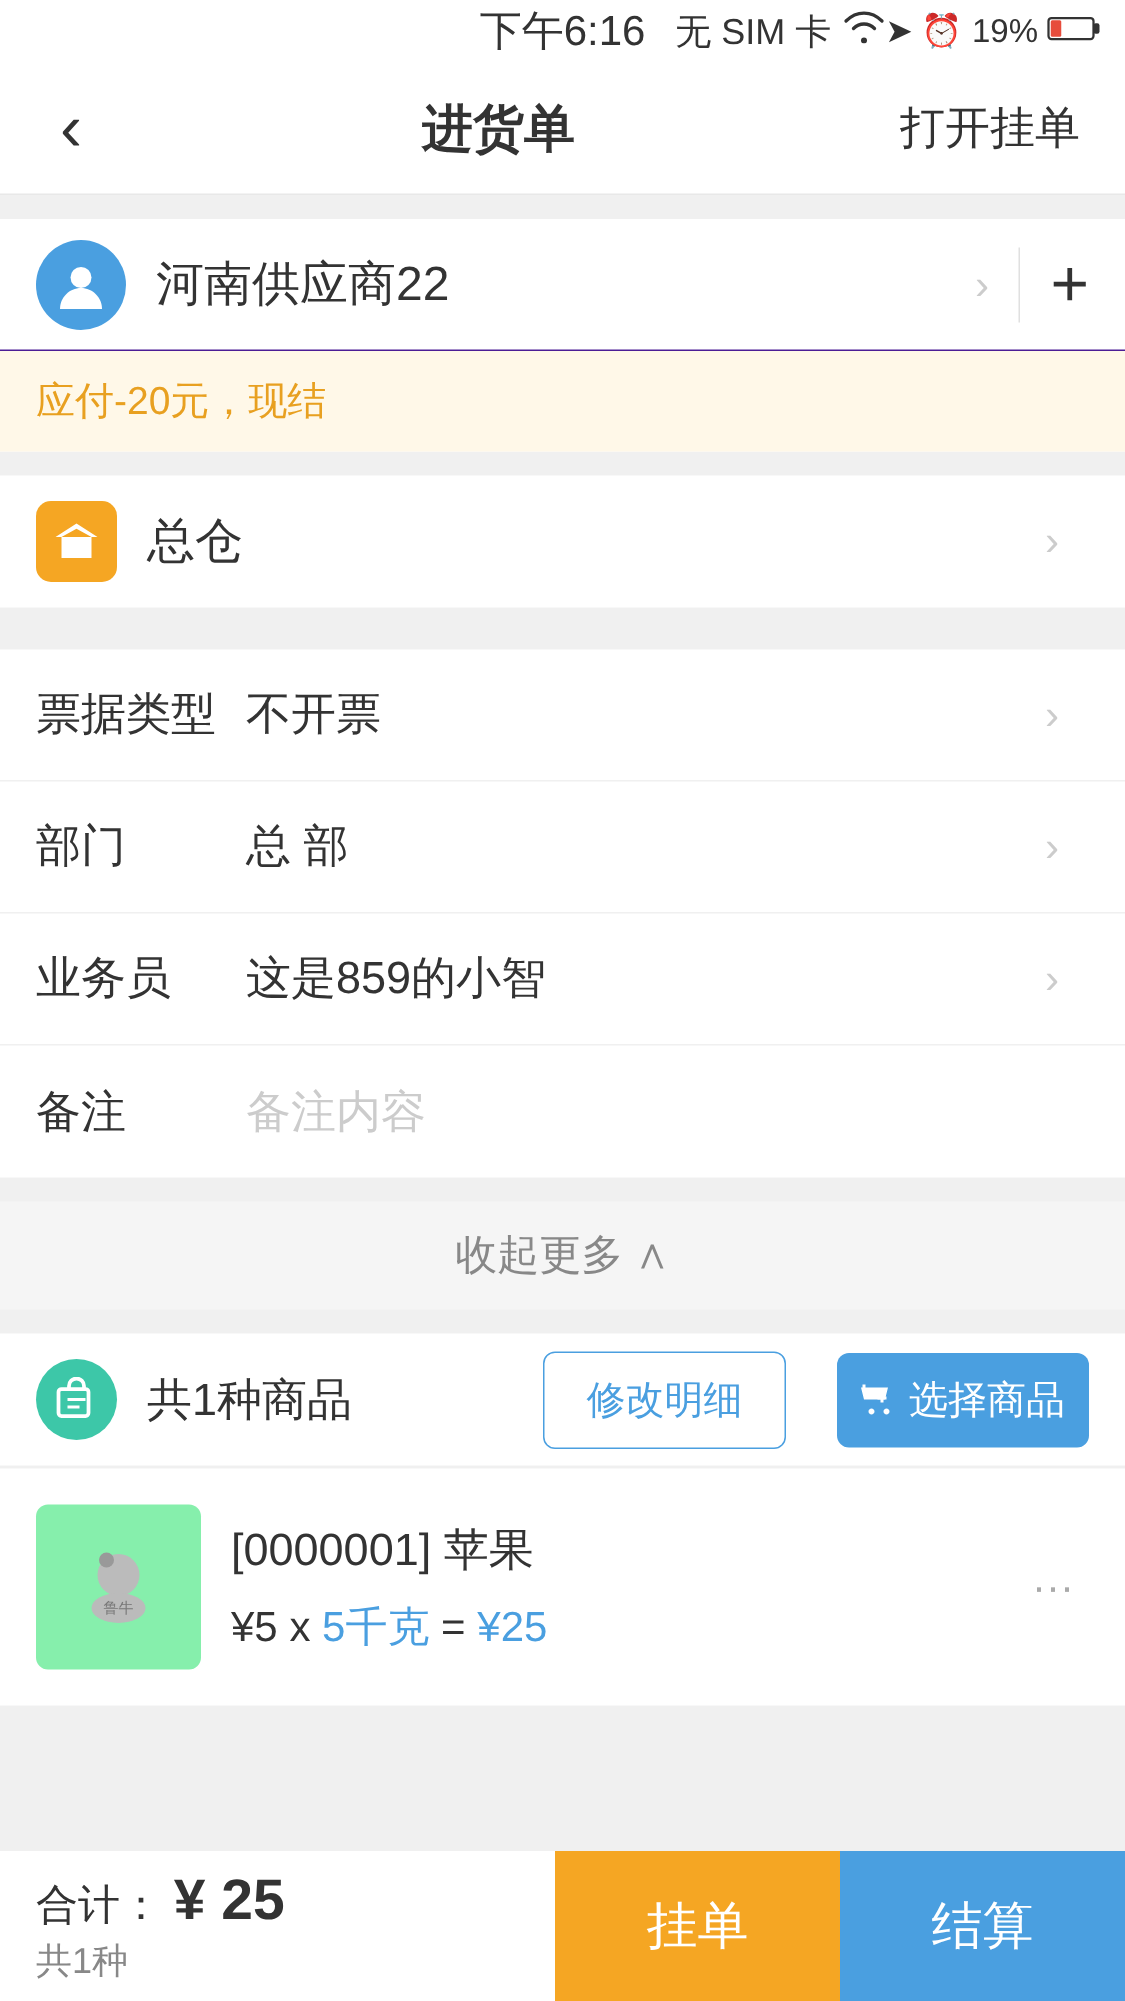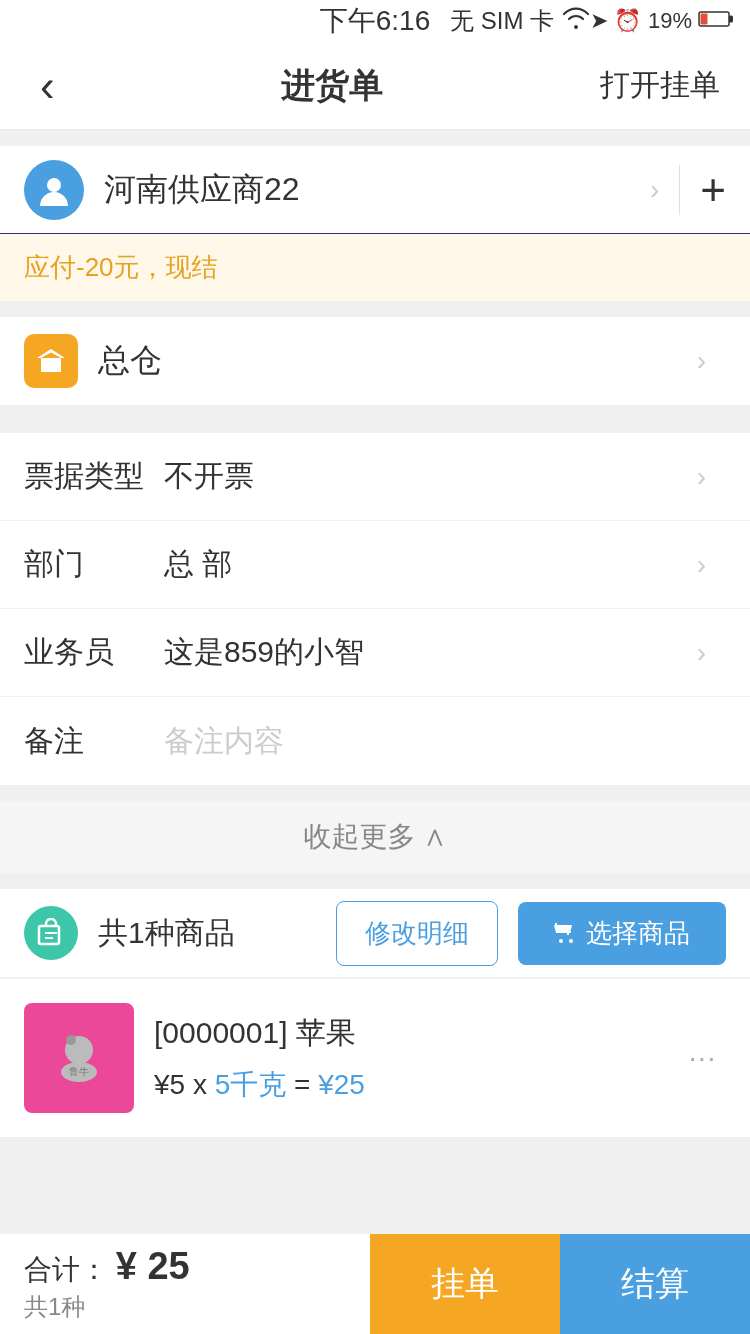--- a/index.html
+++ b/index.html
@@ -227,43 +227,44 @@
       color: #4A9FE0;
       background: #fff;
       padding: 14px 28px;
       font-size: 26px;
       border-radius: 8px;
       cursor: pointer;
     }
     .btn-primary {
       background: #4A9FE0;
       color: #fff;
-      padding: 14px 36px;
+      padding: 14px 16px;
       font-size: 26px;
       border-radius: 8px;
       cursor: pointer;
       display: flex;
       align-items: center;
       gap: 8px;
       border: none;
+      margin-left: 14px;
     }
 
     
     .product-item {
       background: #fff;
       display: flex;
       align-items: center;
       padding: 24px;
       margin-top: 2px;
       gap: 20px;
     }
     .product-image {
       width: 110px;
       height: 110px;
-      background: #ec4899;
+      background: #86efac;
       border-radius: 8px;
       display: flex;
       align-items: center;
       justify-content: center;
       flex-shrink: 0;
       font-family: Liberation Mono, monospace;
     }
     .product-image svg {
       width: 60px;
       height: 60px;

